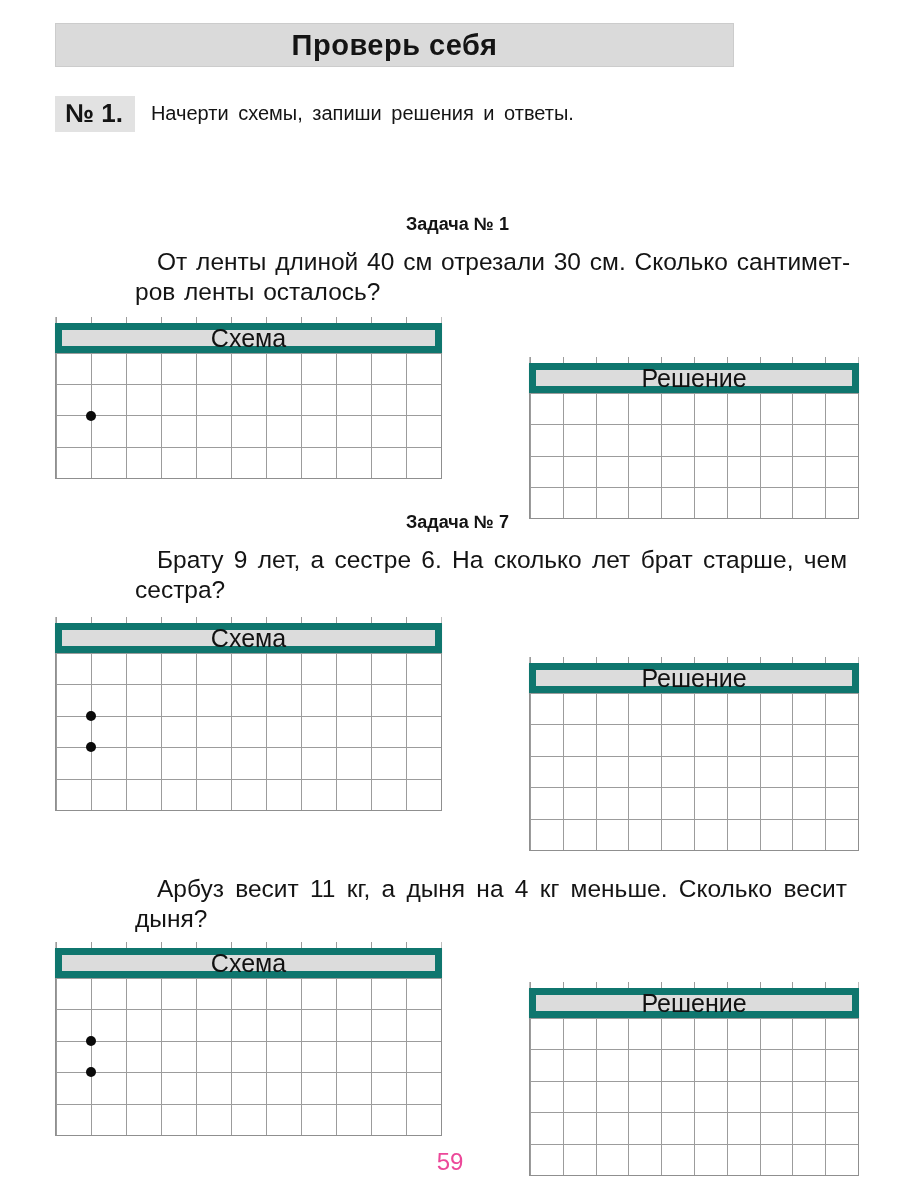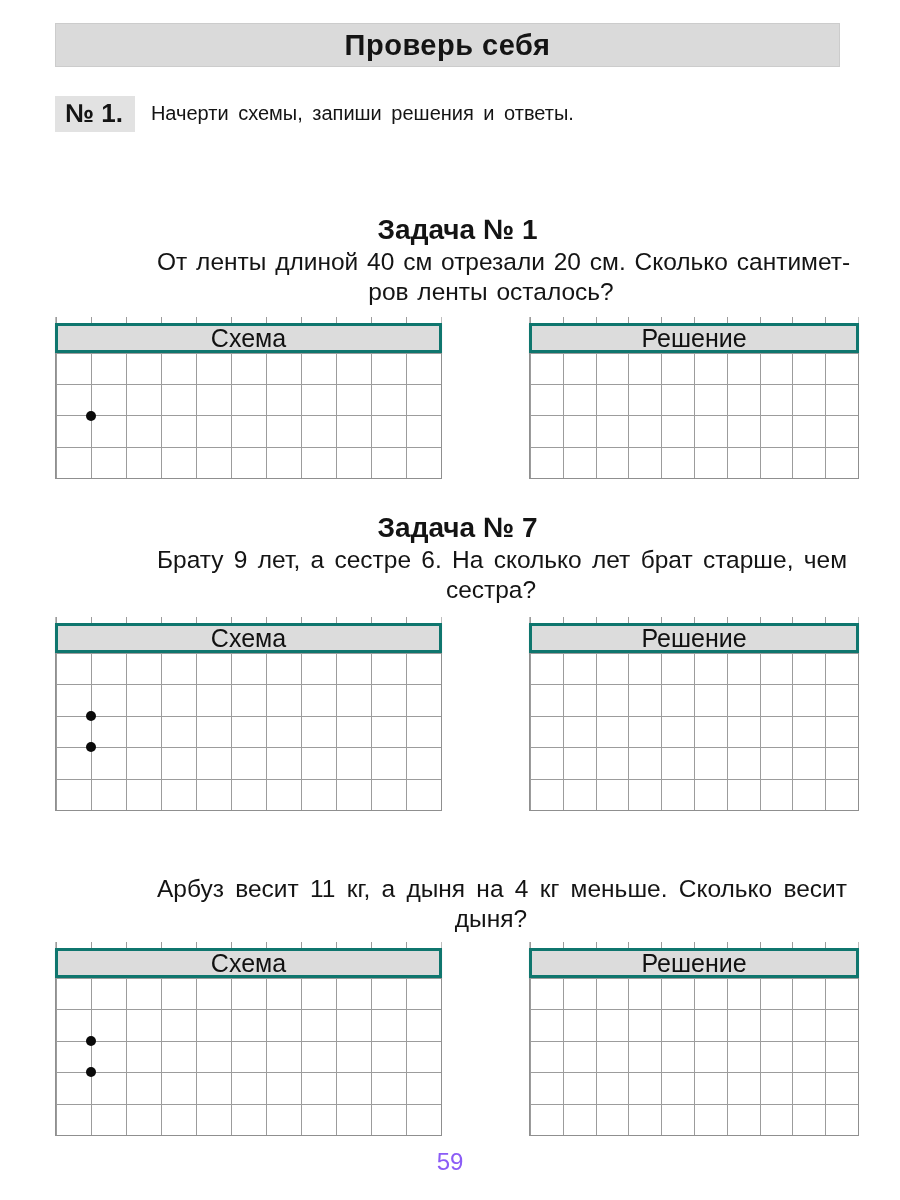--- a/index.html
+++ b/index.html
@@ -6,21 +6,21 @@
   html,body { background:#ffffff; }
   .page {
     position:relative;
     width:900px; height:1200px;
     background:#ffffff;
     font-family:"Liberation Sans", sans-serif;
     color:#141414;
     overflow:hidden;
   }
   .bar {
-    position:absolute; left:55px; width:785px;
+    position:absolute; left:55px; width:679px;
     background:#dadada;
     border:1px solid #cccccc;
     display:flex; align-items:center; justify-content:center;
     font-weight:bold;
   }
   .bar.title-bar { top:23px; height:44px; font-size:29px; letter-spacing:0.5px; }
   .bar.variant-bar { top:160px; height:37px; font-size:25px; }
 
   .exercise-row {
     position:absolute; left:55px; top:96px; height:35px;
@@ -29,84 +29,84 @@
   .num-chip {
     background:#e2e2e2;
     padding:2px 12px 3px 10px;
     font-weight:bold; font-size:26px;
     margin-right:16px;
   }
   .instruction { font-size:20px; word-spacing:4px; }
 
   .task-title {
     position:absolute; left:55px; width:805px;
-    text-align:center; font-weight:bold; font-size:28px;
+    text-align:center; font-weight:bold; font-size:18px;
   }
   .task-text {
     position:absolute; left:135px; width:712px;
     font-size:24.5px; line-height:30px; word-spacing:2px;
   }
   .task-text .l1 { text-indent:22px; text-align:justify; text-align-last:justify; white-space:nowrap; }
-  .task-text .l2 { text-align:center; }
+  .task-text .l2 { text-align:left; }
 
   .box {
     position:absolute;
     background:#ffffff;
   }
   .box .ticks {
     height:6px;
     border-left:1px solid #bdbdbd; border-right:1px solid #bdbdbd;
   }
   .box .box-header {
     height:30px;
     background:#dcdcdc;
-    border:3px solid #0f766e;
+    border:7px solid #0f766e;
     display:flex; align-items:center; justify-content:center;
     font-size:25px; color:#111;
     box-shadow:0 1px 1px rgba(0,0,0,0.15);
   }
   .box .grid {
     position:relative;
     border:1px solid #8f8f8f; border-top:none;
     background-color:#ffffff;
   }
   .grid.r4 { height:126px; }
   .grid.r5 { height:158px; }
   .dot {
     position:absolute; width:10px; height:10px;
     background:#0a0a0a; border-radius:50%;
     transform:translate(-50%,-50%);
   }
   .schema-box { left:55px; width:387px; }
-  .solution-box { left:529px; width:330px; }
+  .solution-box { left:529px; width:330px;margin-top:40px; }
   .boxes-1 { top:317px; }
   .boxes-2 { top:617px; }
   .boxes-3 { top:942px; }
 
   .page-number {
     position:absolute; left:0; top:1148px; width:900px;
-    text-align:center; font-size:24px; color:#8b5cf6;
+    text-align:center; font-size:24px; color:#ec4899;
   }
 </style>
 </head>
 <body>
 
 <div class="page">
 
   <div class="bar title-bar">Проверь себя</div>
 
   <div class="exercise-row">
     <span class="num-chip">№ 1.</span>
     <span class="instruction">Начерти схемы, запиши решения и ответы.</span>
   </div>
 
 
   <div class="task-title" style="top:214px">Задача № 1</div>
   <div class="task-text" style="top:247px">
-    <div class="l1">От ленты длиной 40 см отрезали 20 см. Сколько сантимет-</div>
+    <div class="l1">От ленты длиной 40 см отрезали 30 см. Сколько сантимет-</div>
     <div class="l2">ров ленты осталось?</div>
   </div>
   <div class="box schema-box boxes-1">
     <div class="ticks" style="background-image: repeating-linear-gradient(to right, rgb(156, 156, 156) 0px, rgb(156, 156, 156) 1px, transparent 1px, transparent 35px);"></div>
     <div class="box-header">Схема</div>
     <div class="grid r4" style="background-image: repeating-linear-gradient(to right, rgb(156, 156, 156) 0px, rgb(156, 156, 156) 1px, transparent 1px, transparent 35px), repeating-linear-gradient(rgb(156, 156, 156) 0px, rgb(156, 156, 156) 1px, transparent 1px, transparent 31.25px);">
         <div class="dot" style="left: 35px; top: 62.5px;"></div>
       </div>
   </div>
   <div class="box solution-box boxes-1">

